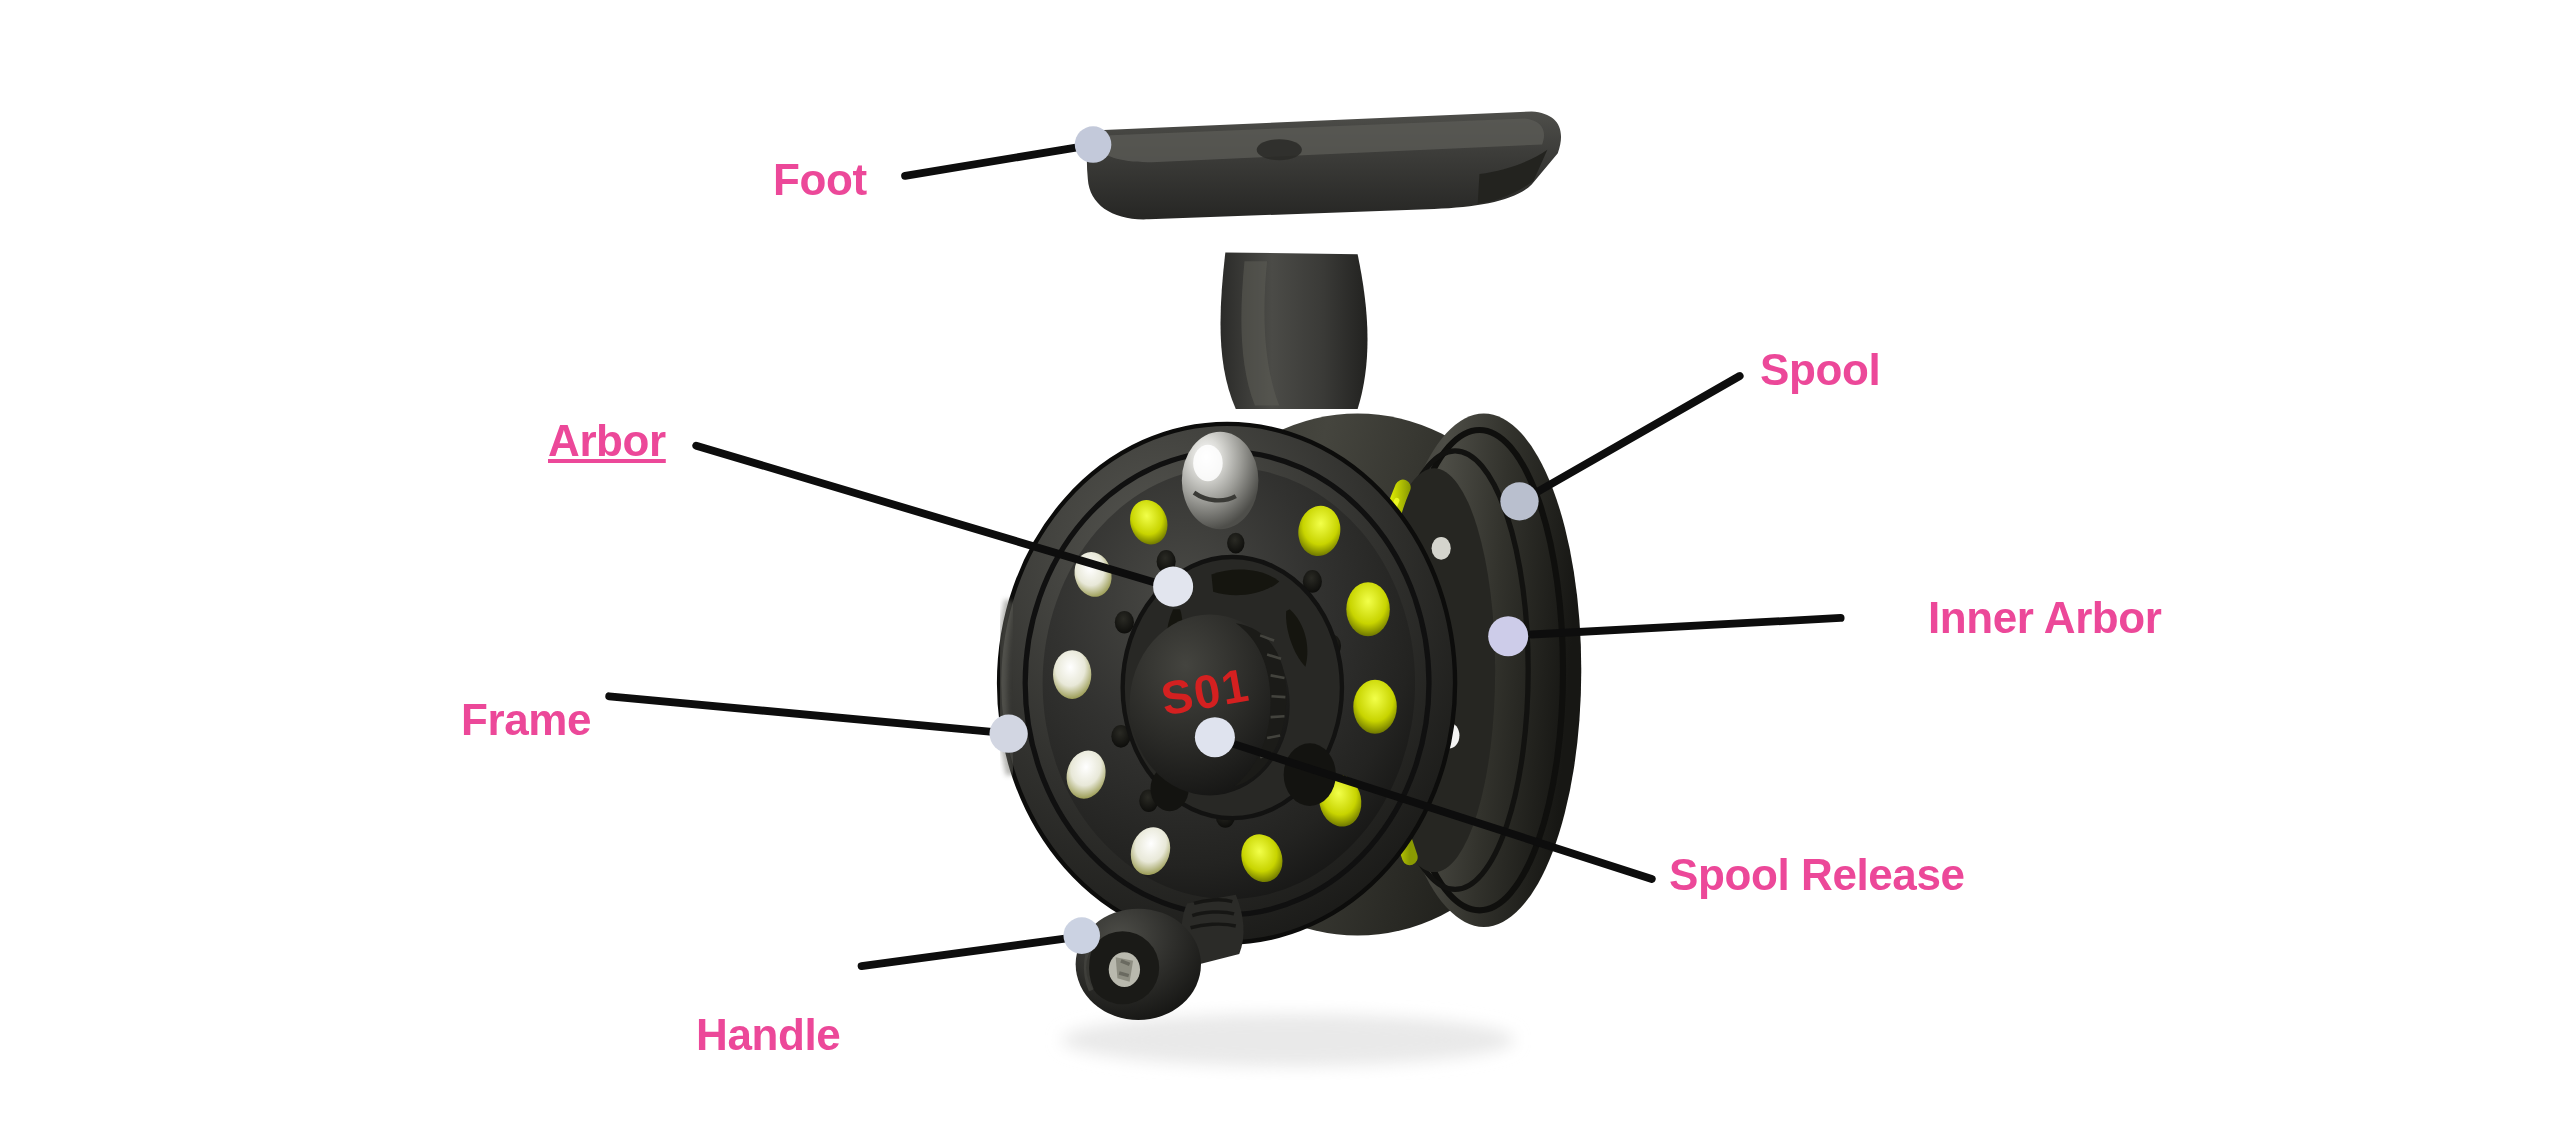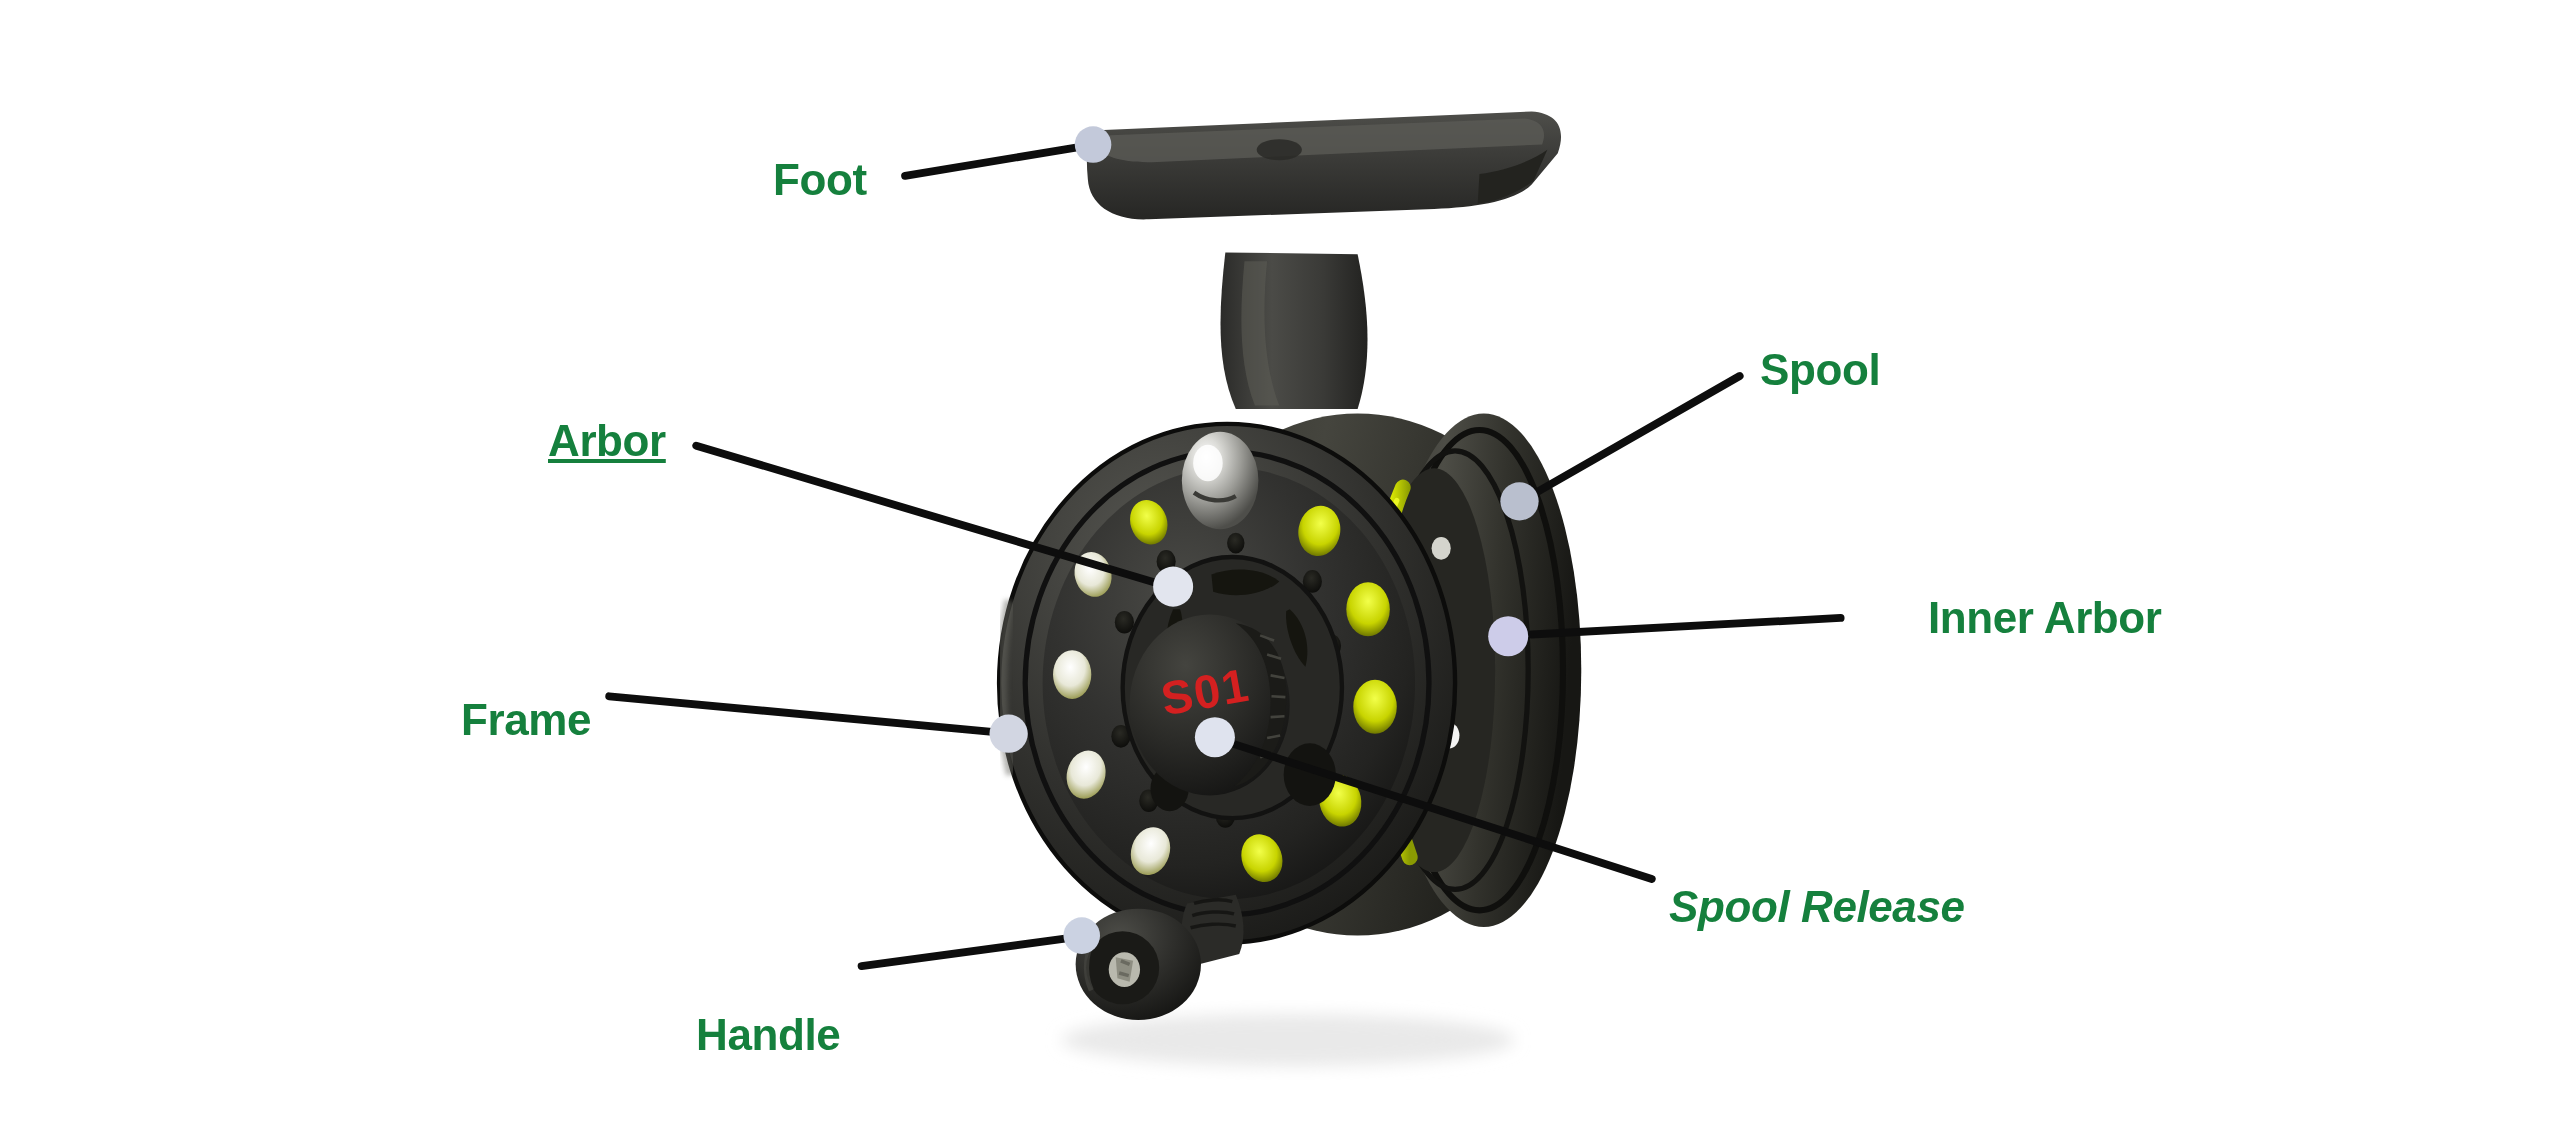--- a/index.html
+++ b/index.html
@@ -25,21 +25,21 @@
     top: 0;
     width: 2576px;
     height: 1128px;
   }
   .callout-label {
     position: absolute;
     font-family: "Liberation Sans", sans-serif;
     font-weight: bold;
     font-size: 44px;
     letter-spacing: -0.4px;
-    color: #15803d;
+    color: #ec4899;
     white-space: nowrap;
     line-height: 1;
   }
 </style>
 </head>
 <body>
 
 <div id="stage">
 
   <svg id="diagram" viewBox="0 0 2960 1296">
@@ -274,18 +274,18 @@
         </g>
       </g>
   </svg>
 
   <div id="labels">
       <div class="callout-label" style="left: 773px; top: 158px;">Foot</div>
       <div class="callout-label" style="left: 1760px; top: 348px;">Spool</div>
       <div class="callout-label" style="left: 548px; top: 419px; text-decoration: underline;">Arbor</div>
       <div class="callout-label" style="left: 1880px; top: 596px; margin-left: 48px;">Inner Arbor</div>
       <div class="callout-label" style="left: 461px; top: 682px; margin-top: 16px;">Frame</div>
-      <div class="callout-label" style="left: 1669px; top: 885px; font-style: italic;">Spool Release</div>
+      <div class="callout-label" style="left: 1669px; top: 853px;">Spool Release</div>
       <div class="callout-label" style="left: 696px; top: 1013px;">Handle</div>
     </div>
 
 </div>
 
 
 </body></html>

